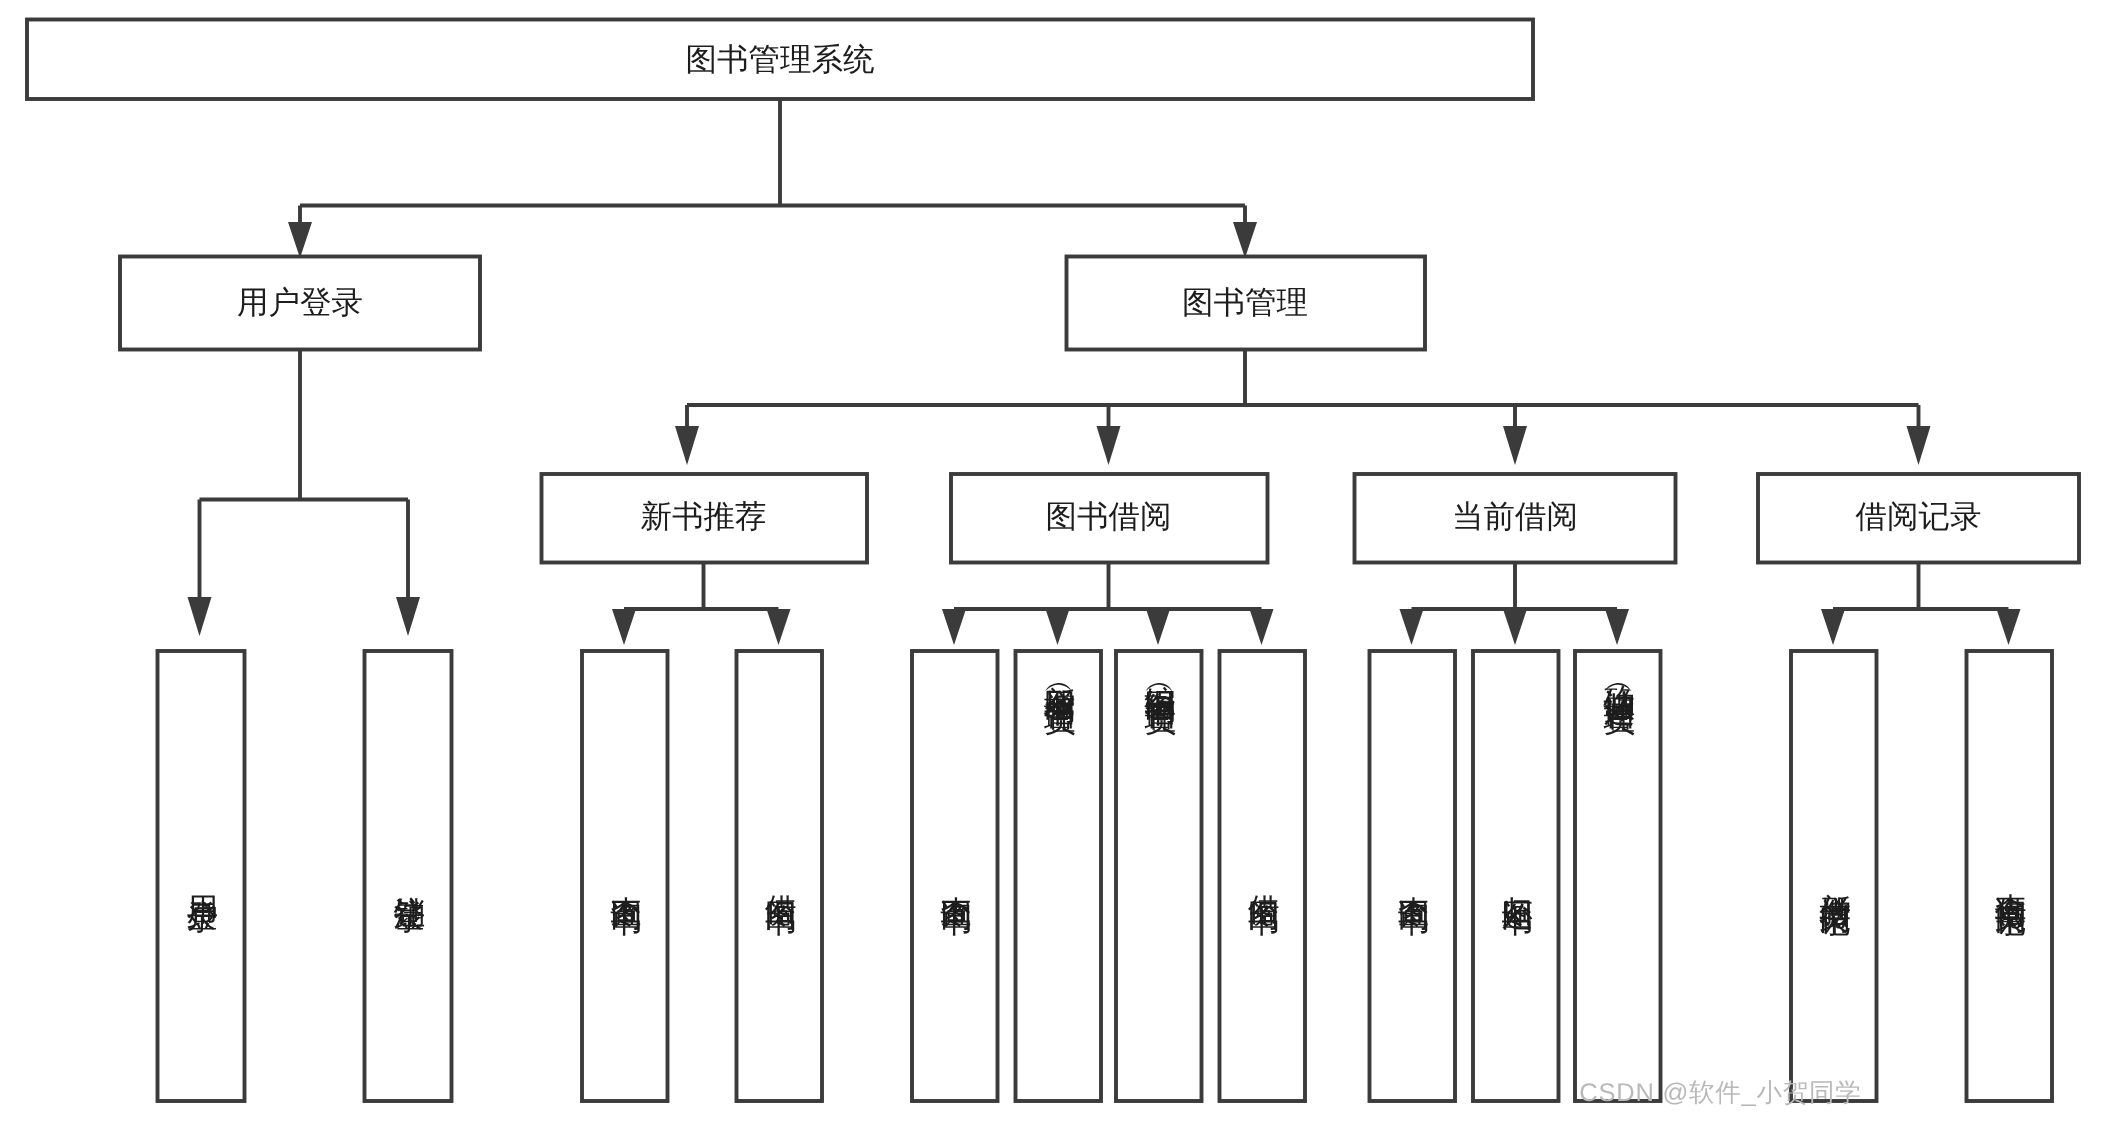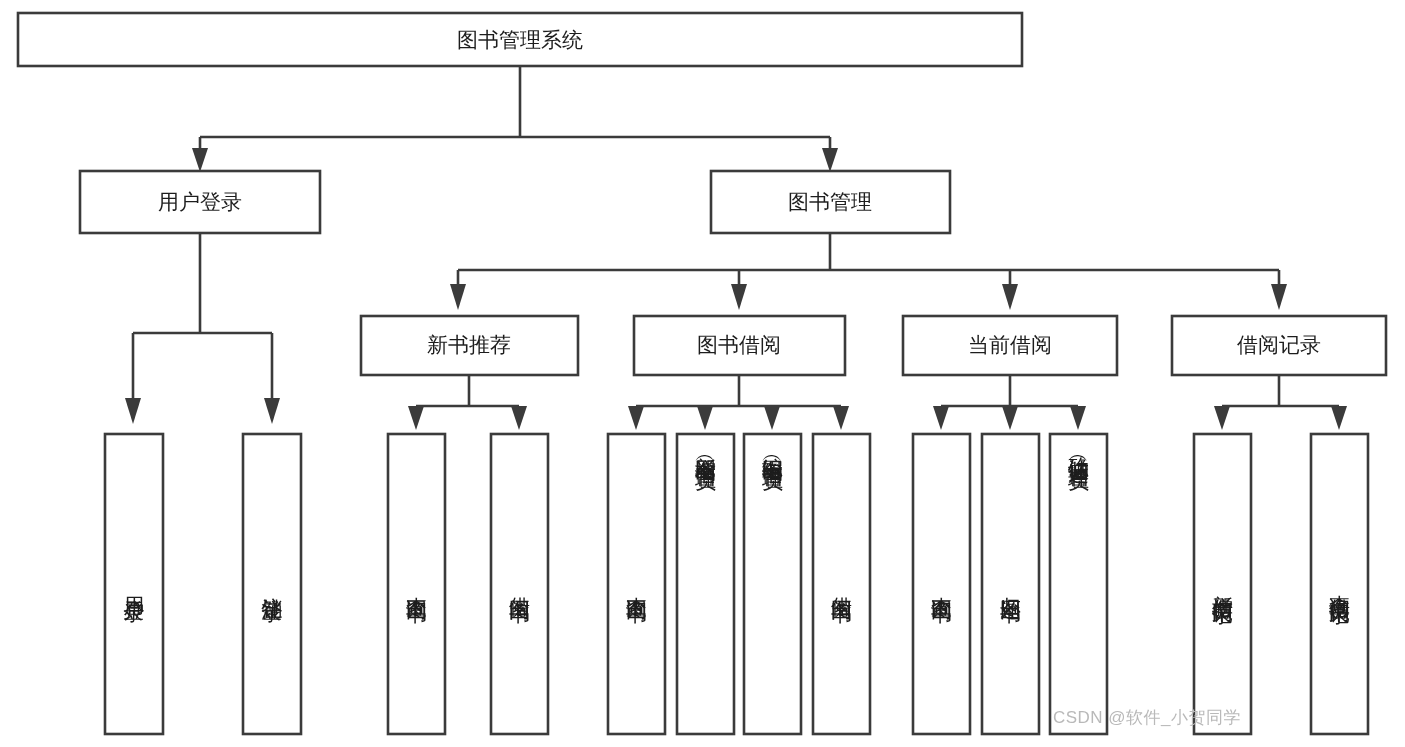--- a/index.html
+++ b/index.html
@@ -63,21 +63,21 @@
     font-family: "Liberation Sans", "DejaVu Sans", sans-serif;
     font-size: 21px;
     line-height: 1.15;
     color: #1d1d1d;
     letter-spacing: 2px;
     white-space: nowrap;
   }
   .watermark {
     position: absolute;
     right: 8px;
-    bottom: 18px;
+    bottom: 7px;
     font-family: "Liberation Sans", "DejaVu Sans", sans-serif;
     font-size: 17px;
     color: #b9b9b9;
     letter-spacing: 0.5px;
     white-space: nowrap;
   }
 </style>
 </head>
 <body>
 

